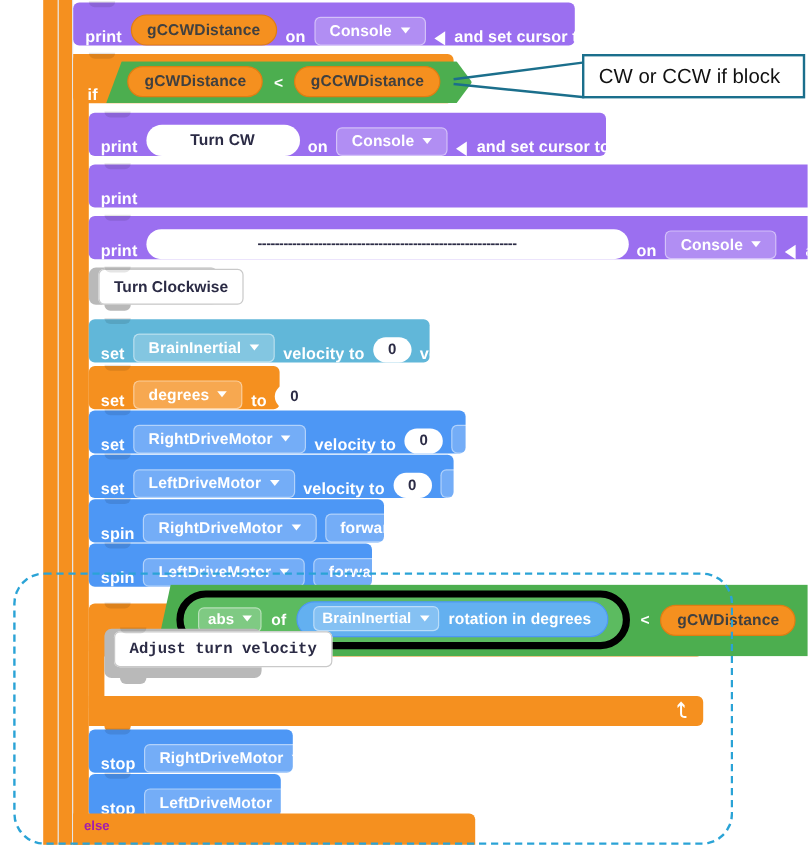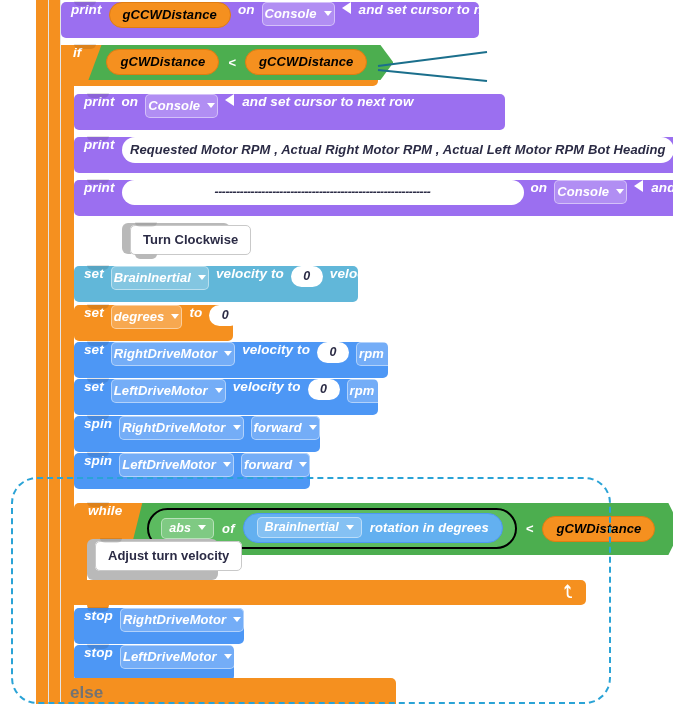--- a/index.html
+++ b/index.html
@@ -11,49 +11,48 @@
     position:relative;
   }
   #stage{position:absolute;left:0;top:0;width:673px;height:720px;overflow:hidden;}
 
   
   .blk{
     position:absolute;
     border-radius:5px;
     box-sizing:border-box;
     display:flex;
-    align-items:flex-start;
+    align-items:flex-end;
     color:#ffffff;
     font-weight:bold;
     font-size:13.5px;
     letter-spacing:.1px;
     white-space:nowrap;
     padding:0 10px;
     gap:7px;
-    font-style:italic;
   }
   
   .blk .notch{
     position:absolute;left:13px;top:-1px;width:22px;height:5px;
     background:rgba(0,0,0,.10);
     border-radius:0 0 6px 6px;
   }
 
   .purple{background:#9b6ff0;}
   .orange{background:#f5901f;}
   .blue  {background:#4d97f5;}
   .teal  {background:#61b7d9;}
 
   
   .oval{            
     background:#f5901f;
     border:1px solid #e07d12;
     border-radius:999px;
     padding:4px 13px 5px;
-    color:#000000;font-weight:bold;font-size:13px;
+    color:#404040;font-weight:bold;font-size:13px;
     display:inline-flex;align-items:center;
   }
   .txt{             
     background:#ffffff;
     border-radius:999px;
     padding:5px 16px 6px;
     color:#2b2b45;font-weight:bold;font-size:13px;
     display:inline-flex;align-items:center;
     min-width:40px;
   }
@@ -62,21 +61,21 @@
     border-radius:999px;
     padding:3px 10px 4px;
     color:#2b2b45;font-weight:bold;font-size:12.5px;
     display:inline-flex;align-items:center;justify-content:center;
     min-width:12px;
   }
   .drop{            
     background:rgba(255,255,255,.22);
     border:1px solid rgba(255,255,255,.45);
     border-radius:5px;
-    padding:3px 2px 4px;
+    padding:3px 12px 4px;
     color:#fff;font-weight:bold;font-size:13px;
     display:inline-flex;align-items:center;gap:7px;
   }
   .drop .car{
     width:0;height:0;
     border-left:4.5px solid transparent;
     border-right:4.5px solid transparent;
     border-top:5.5px solid #ffffff;
     display:inline-block;
   }
@@ -99,21 +98,21 @@
     padding:4px 18px 5px 18px;
     clip-path:polygon(13px 0%,100% 0%,calc(100% - 13px) 100%,0% 100%);
   }
   .boolhex.arrowed{
     clip-path:polygon(13px 0%, calc(100% - 13px) 0%, 100% 50%, calc(100% - 13px) 100%, 0% 100%);
     padding-right:26px;
   }
 
   
   .rep-green{
-    background:#5cbb60;border:2px solid #000000;border-radius:999px;
+    background:#5cbb60;border:6px solid #000000;border-radius:999px;
     padding:3px 12px 4px;display:inline-flex;align-items:center;gap:8px;
     color:#fff;font-weight:bold;font-size:13px;
   }
   .rep-blue{
     background:#63b0f0;border:1px solid #4d97f5;border-radius:999px;
     padding:3px 13px 4px;display:inline-flex;align-items:center;gap:8px;
     color:#fff;font-weight:bold;font-size:13px;
   }
   .drop.small{padding:2px 7px 3px;font-size:12.5px;}
 
@@ -148,21 +147,21 @@
   .foot{position:absolute;background:#f5901f;border-radius:0 5px 5px 0;}
   .foot .tab{
     position:absolute;left:13px;bottom:-5px;width:22px;height:5px;
     background:#f5901f;border-radius:0 0 6px 6px;
   }
   .loop-arrow{
     position:absolute;color:#fff;font-size:17px;font-weight:bold;
     line-height:1;transform:scaleX(-1);
   }
   .elselbl{
-    position:absolute;color:#737373;font-weight:bold;font-size:17px;
+    position:absolute;color:#a21caf;font-weight:bold;font-size:11px;
   }
 
   
   .callout{
     position:absolute;
     background:#ffffff;
     border:2px solid #1b6f8c;
     box-sizing:border-box;
     display:flex;align-items:center;
     padding:0 12px;
@@ -215,49 +214,49 @@
       <span class="oval">gCWDistance</span>
       <span class="lbl">&lt;</span>
       <span class="oval">gCCWDistance</span>
     </span>
     <span class="lbl">then</span>
   </div>
 
   <div class="blk purple" style="left:74px;top:94px;width:431px;height:36px;">
     <span class="notch"></span>
     <span class="lbl">print</span>
+    <span class="txt" style="min-width:96px;justify-content:center;">Turn CW</span>
     <span class="lbl">on</span>
     <span class="drop">
       <span>Console</span>
       <span class="car"></span>
     </span>
     <span class="spk"></span>
     <span class="lbl">and set cursor to next row</span>
   </div>
 
   <div class="blk purple" style="left:74px;top:137px;width:610px;height:36px;">
     <span class="notch"></span>
     <span class="lbl">print</span>
-    <span class="txt" style="min-width:520px;justify-content:center;">Requested Motor  RPM , Actual Right Motor RPM , Actual Left Motor RPM Bot Heading</span>
   </div>
 
   <div class="blk purple" style="left:74px;top:180px;width:620px;height:36px;">
     <span class="notch"></span>
     <span class="lbl">print</span>
     <span class="txt" style="min-width:370px;justify-content:center;font-size:12px;letter-spacing:-0.4px;">------------------------------------------------------------</span>
     <span class="lbl">on</span>
     <span class="drop">
       <span>Console</span>
       <span class="car"></span>
     </span>
     <span class="spk"></span>
     <span class="lbl">and s</span>
   </div>
 
-  <div class="comment" style="left:74px;top:223px;width:108px;height:31px;margin-left:48px;">
+  <div class="comment" style="left:74px;top:223px;width:108px;height:31px;">
     <span class="notch"></span>
     <span class="tab"></span>
     <span class="inner">Turn Clockwise</span>
   </div>
 
   <div class="blk teal" style="left:74px;top:266px;width:284px;height:36px;">
     <span class="notch"></span>
     <span class="lbl">set</span>
     <span class="drop">
       <span>BrainInertial</span>
@@ -353,21 +352,21 @@
           <span class="lbl">rotation in degrees</span>
         </span>
       </span>
       <span class="lbl">&lt;</span>
       <span class="oval">gCWDistance</span>
     </span>
   </div>
 
   <div class="wall" style="left:74px;top:534px;width:13px;height:56px;"></div>
 
-  <div class="comment" style="left:87px;top:539px;width:131px;height:41px;">
+  <div class="comment" style="left:87px;top:524px;width:131px;height:41px;font-family:Liberation Mono, monospace;">
     <span class="notch"></span>
     <span class="tab"></span>
     <span class="inner">Adjust turn velocity</span>
   </div>
 
   <div class="foot" style="left:74px;top:580px;width:512px;height:25px;">
     <span class="tab"></span>
   </div>
   <span class="loop-arrow" style="left:564px;top:584px;">⤴</span>
 
@@ -390,16 +389,19 @@
   </div>
 
   <div class="foot" style="left:61px;top:678px;width:335px;height:26px;border-radius:0 5px 0 0;">
   </div>
   <span class="elselbl" style="left:70px;top:683px;">else</span>
 
   <svg class="callout-lines" width="673" height="720" viewBox="0 0 673 720">
     <line x1="378" y1="66" x2="487" y2="52" stroke="#1b6f8c" stroke-width="2"></line>
     <line x1="378" y1="70" x2="487" y2="81" stroke="#1b6f8c" stroke-width="2"></line>
   </svg>
+  <div class="callout" style="left:485px;top:45px;width:186px;height:37px;">
+    <span>CW or CCW if block</span>
+  </div>
 
   <div class="dashsel" style="left:11px;top:477px;width:600px;height:227px;"></div>
 
 </div>
 
 </body></html>

